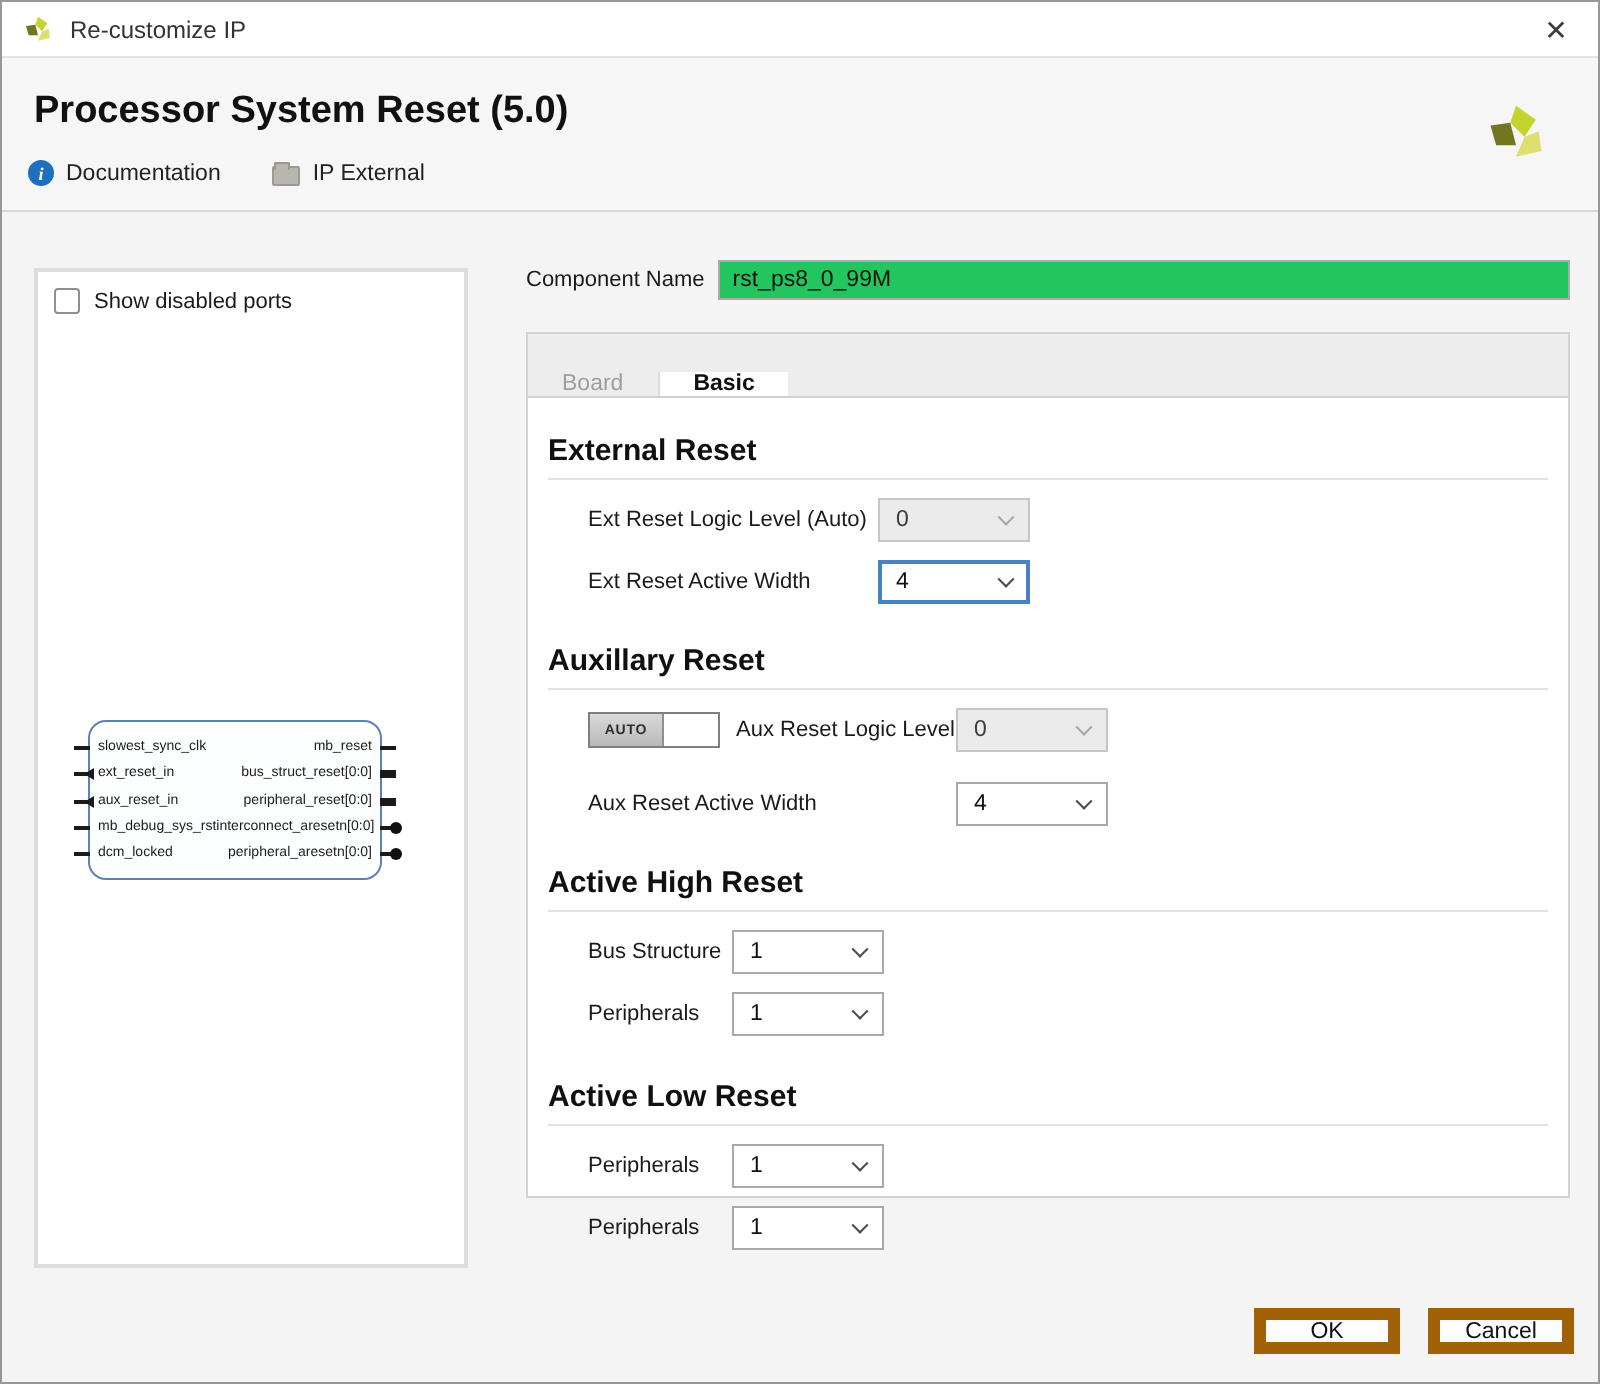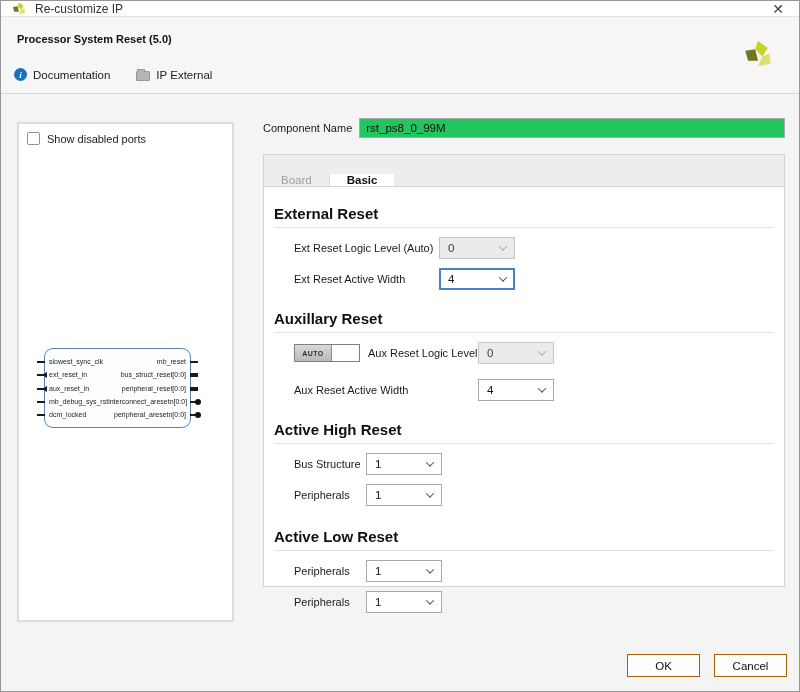--- a/index.html
+++ b/index.html
@@ -3,33 +3,33 @@
 <meta charset="utf-8">
 <style>
   * { margin:0; padding:0; box-sizing:border-box; }
   html,body { background:#888; font-family:"Liberation Sans", sans-serif; }
   .dialog {
     position:relative; width:800px; height:692px; background:#f4f4f5;
     border:1px solid #979797; overflow:hidden;
   }
   
   .titlebar {
-    height:16px; background:#ffffff; border-bottom:1px solid #e4e4e4;
+    height:28px; background:#ffffff; border-bottom:1px solid #e4e4e4;
     display:flex; align-items:center; padding:0 10px;
   }
   .titlebar .win-title { font-size:12px; color:#333; margin-left:8px; }
   .close-btn {
     margin-left:auto; font-size:14px; color:#3c3c3c; width:22px; height:22px;
     display:flex; align-items:center; justify-content:center; cursor:pointer;
   }
   
   .header {
     position:relative; height:77px; background:#f6f6f7; border-bottom:1px solid #d8d8d8;
   }
-  .page-title { font-size:11px; font-weight:bold; color:#111; padding:16px 0 0 16px; }
+  .page-title { font-size:19px; font-weight:bold; color:#111; padding:16px 0 0 16px; }
   .toolbar { position:absolute; left:13px; bottom:12px; display:flex; align-items:center; gap:26px; }
   .tool-item { display:flex; align-items:center; gap:6px; font-size:11.5px; color:#222; cursor:pointer; }
   .info-ic {
     width:13px; height:13px; border-radius:50%; background:#1d70c0; color:#fff;
     font:italic bold 9px "Liberation Serif", serif; display:flex; align-items:center; justify-content:center;
   }
   .folder-ic { position:relative; width:14px; height:10px; background:#b9b6b0; border:1px solid #9c9892; border-radius:1px; margin-top:2px; }
   .folder-ic::before {
     content:""; position:absolute; left:0; top:-3px; width:6px; height:3px;
     background:#b9b6b0; border:1px solid #9c9892; border-bottom:none; border-radius:1px 1px 0 0;
@@ -97,21 +97,21 @@
   .sel.focused { border:2px solid #4a80c4; padding:0 7px; }
   .toggle { width:66px; height:18px; border:1px solid #7f7f7f; background:#fff; display:flex; cursor:pointer; }
   .toggle .knob {
     width:37px; background:linear-gradient(#d9d9d9,#b9b9b9); border-right:1px solid #8f8f8f;
     font-size:7px; font-weight:bold; color:#2e2e2e; letter-spacing:0.4px;
     display:flex; align-items:center; justify-content:center;
   }
   
   .footer { position:absolute; right:12px; bottom:14px; display:flex; gap:14px; }
   .btn {
-    min-width:73px; height:23px; background:#fdfdfd; border:1px solid #a16207;
+    min-width:73px; height:23px; background:#fdfdfd; border:6px solid #a16207;
     font-size:11.5px; color:#111; display:flex; align-items:center; justify-content:center;
     padding:0 4px; cursor:pointer;
   }
 </style>
 </head>
 <body>
 
 <div class="dialog">
 
   <div class="titlebar">

